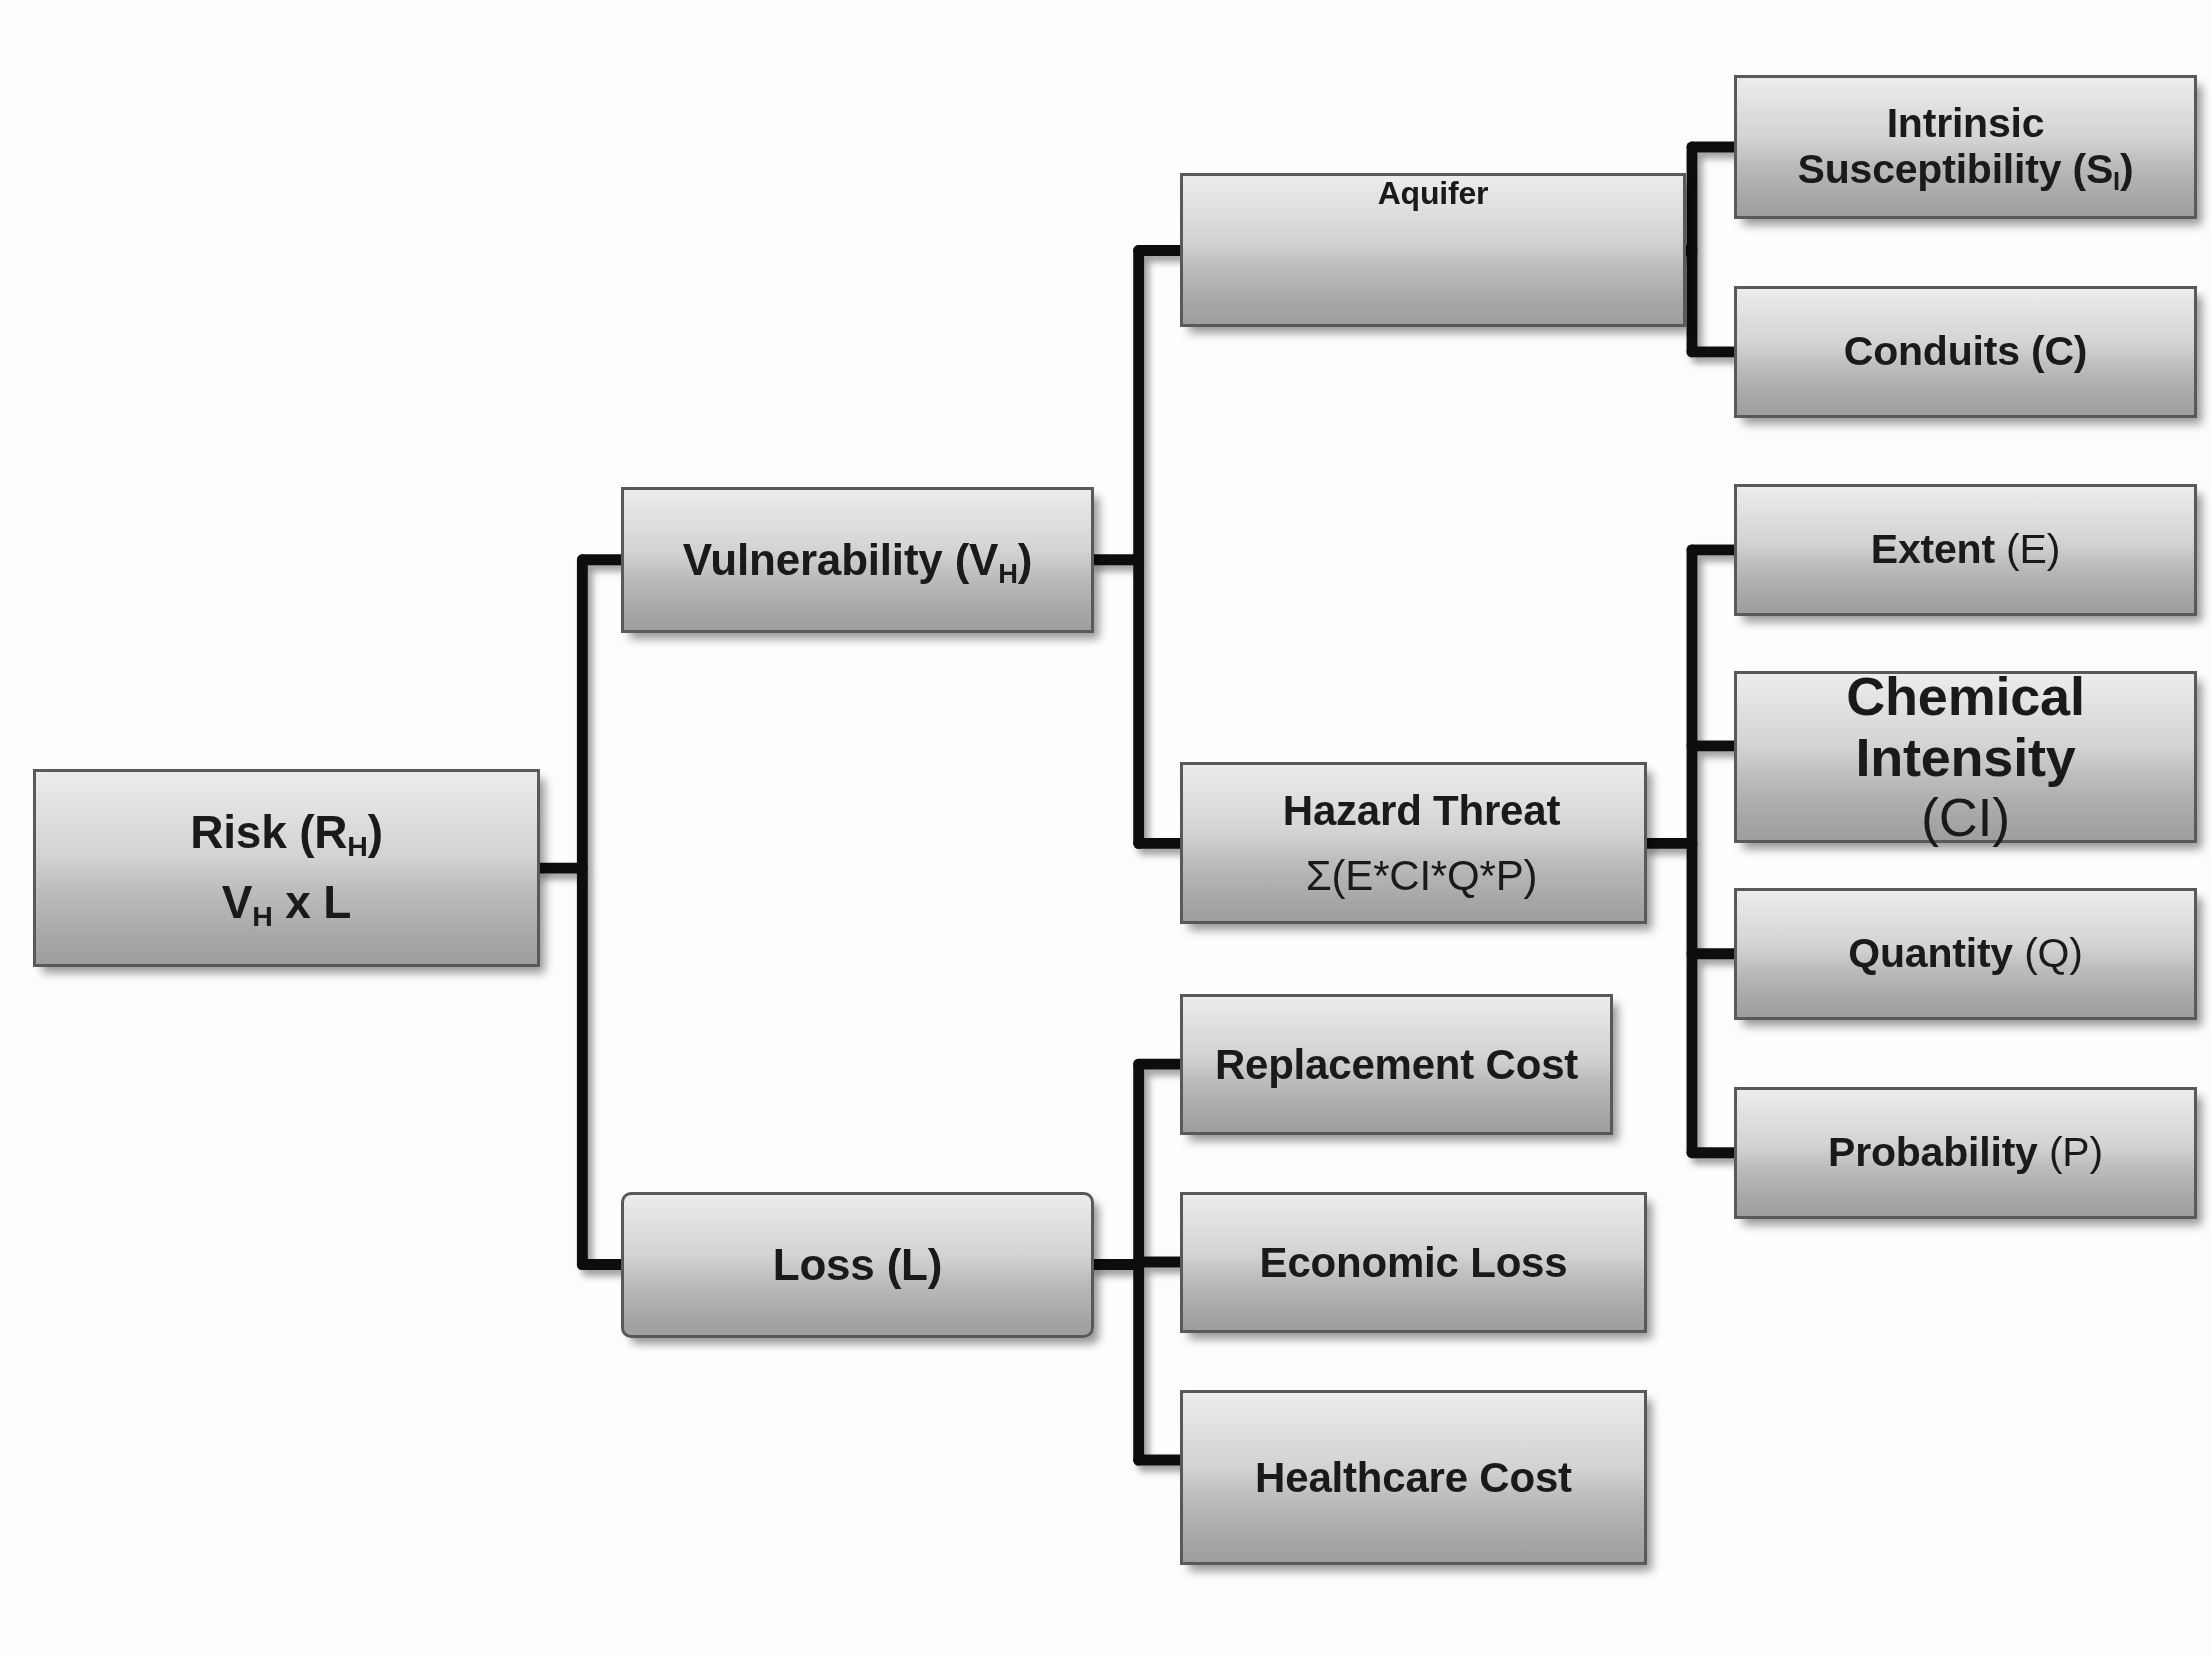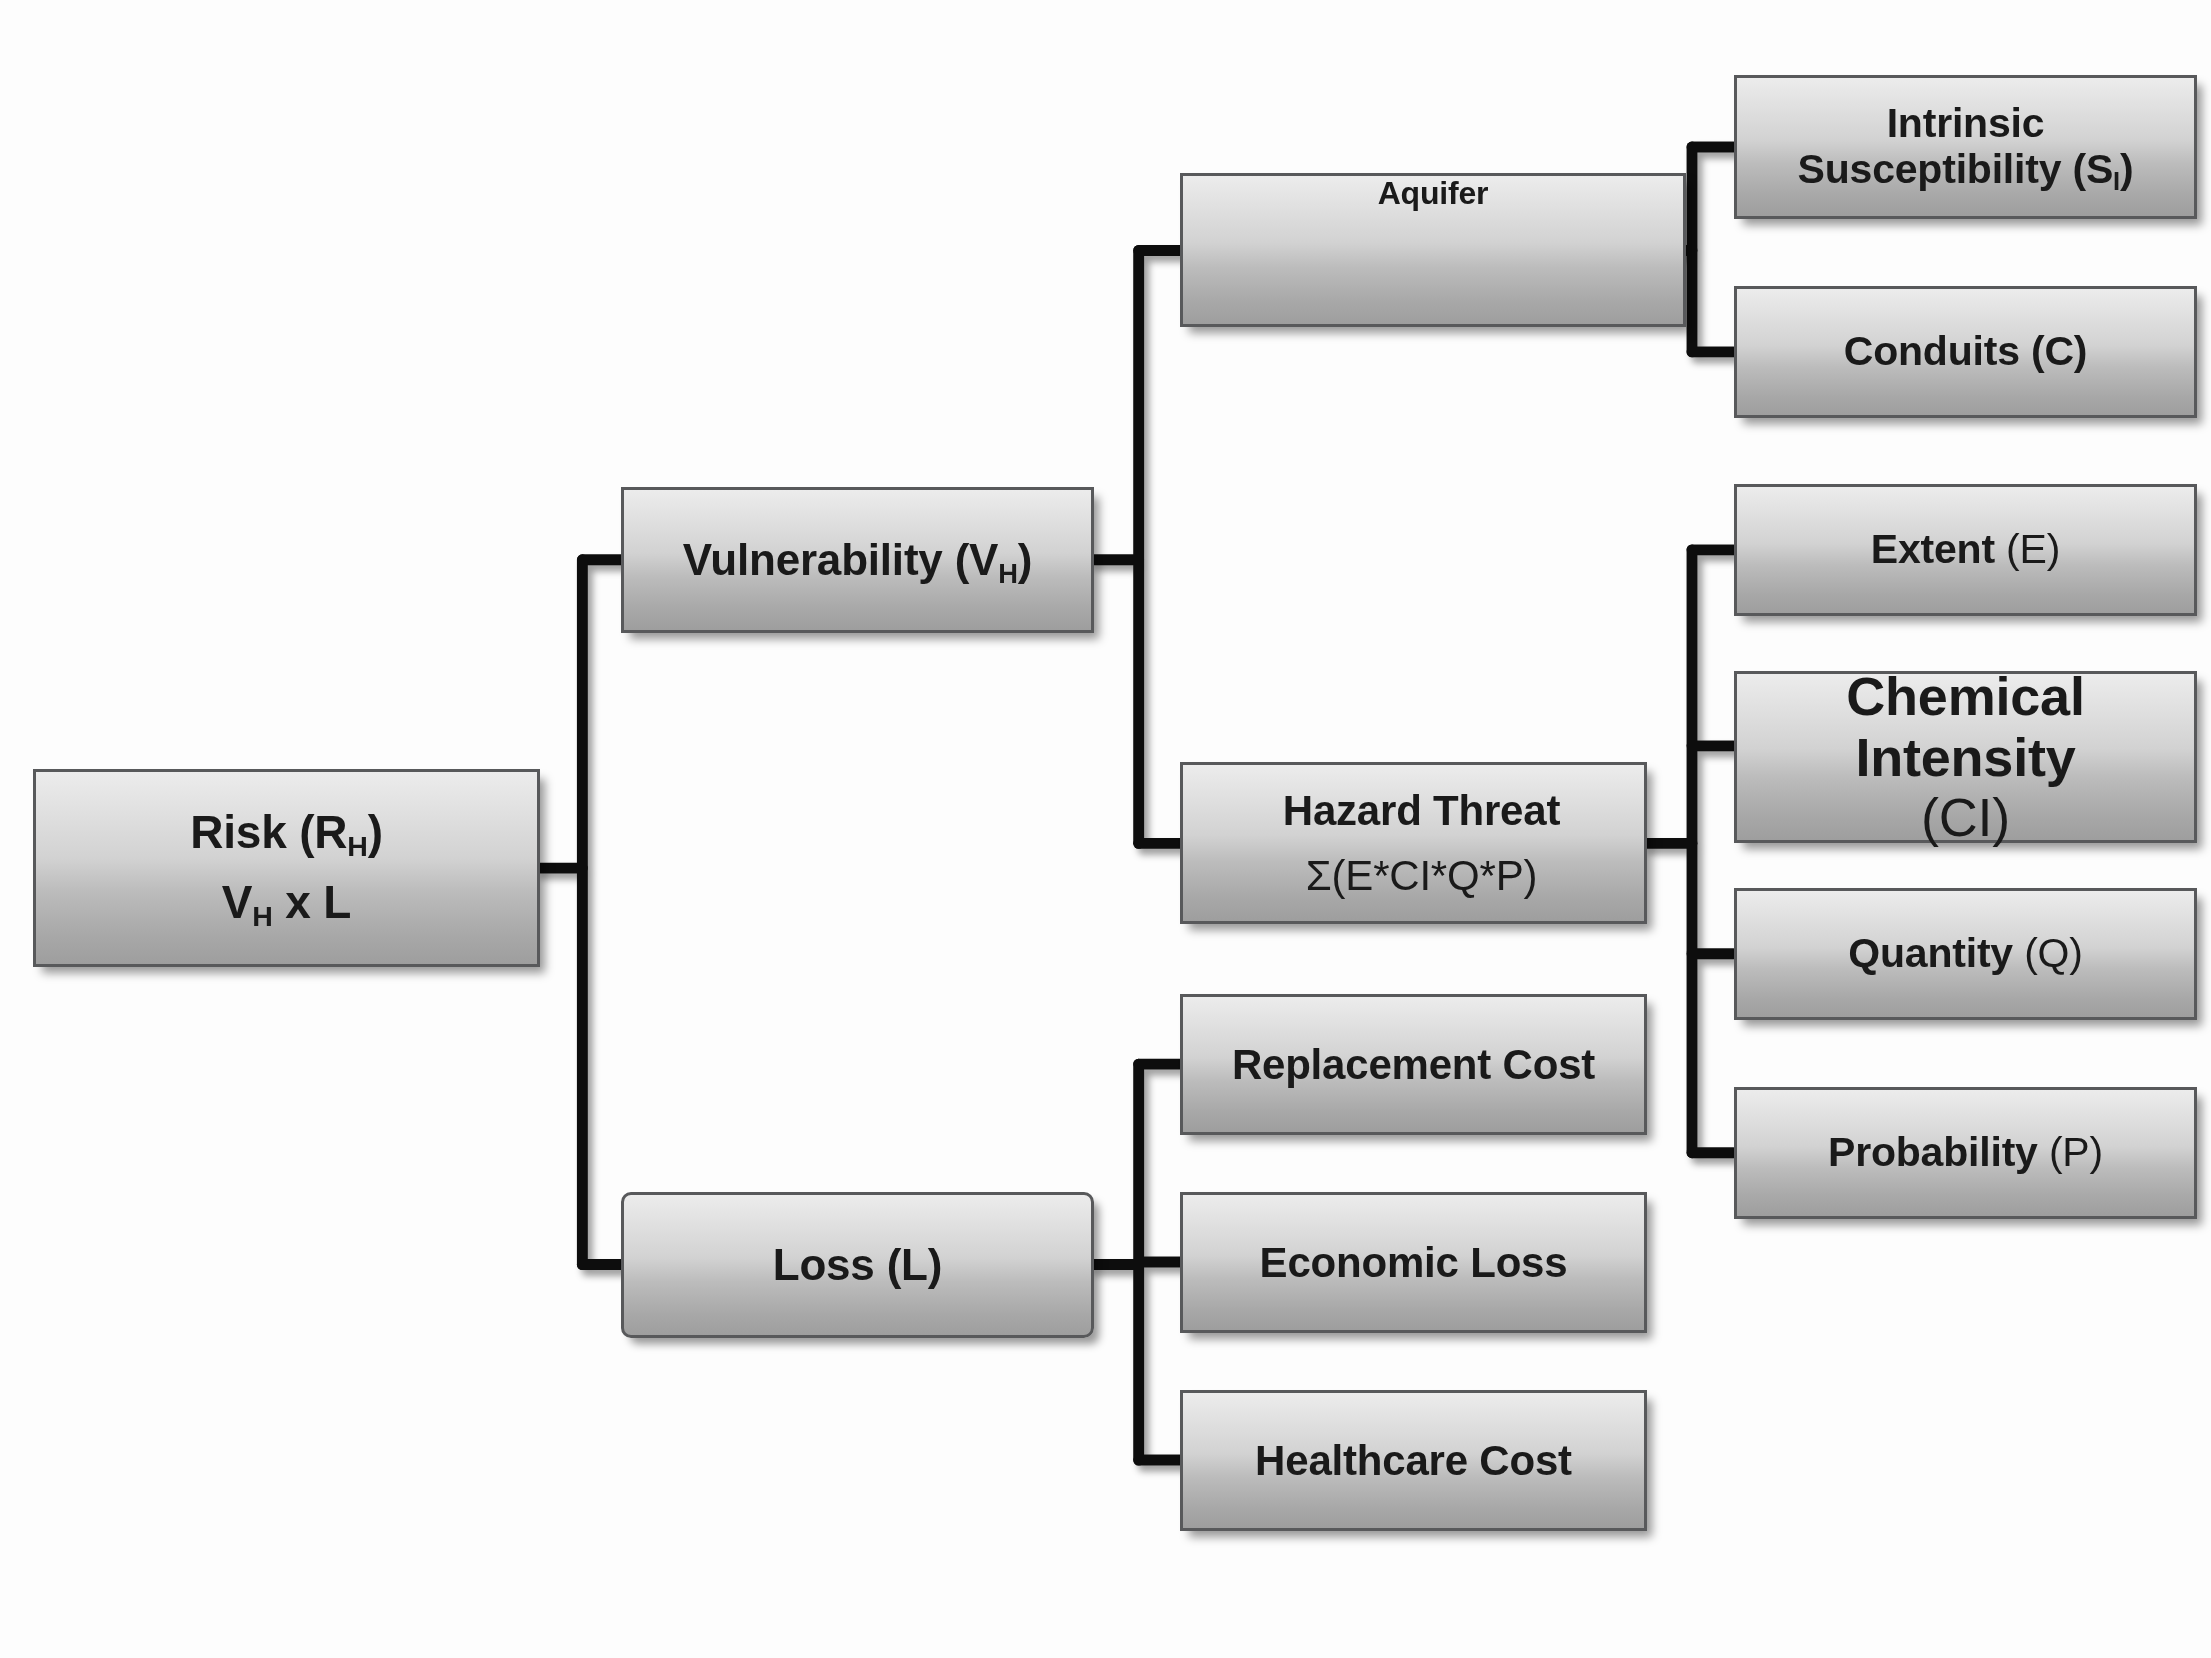--- a/index.html
+++ b/index.html
@@ -112,27 +112,27 @@
       <div class="node" style="left: 621px; top: 1192px; width: 473px; height: 146px; font-size: 44px; border-radius: 10px;">
         <div class="line1">Loss (L)</div>
       </div>
       <div class="node" style="left: 1180px; top: 173px; width: 506px; height: 154px; font-size: 32px; justify-content: space-between;">
         <div class="line1">Aquifer</div>
       </div>
       <div class="node" style="left: 1180px; top: 762px; width: 467px; height: 162px; font-size: 42px; padding-left: 16px;">
         <div class="line1">Hazard Threat</div>
         <div class="line2 normal" style="margin-top: 18px;">Σ(E*CI*Q*P)</div>
       </div>
-      <div class="node" style="left: 1180px; top: 994px; width: 467px; height: 141px; font-size: 42px;">
+      <div class="node" style="left: 1180px; top: 994px; width: 433px; height: 141px; font-size: 42px;">
         <div class="line1">Replacement Cost</div>
       </div>
       <div class="node" style="left: 1180px; top: 1192px; width: 467px; height: 141px; font-size: 42px;">
         <div class="line1">Economic Loss</div>
       </div>
-      <div class="node" style="left: 1180px; top: 1390px; width: 467px; height: 141px; font-size: 42px; justify-content: center;">
+      <div class="node" style="left: 1180px; top: 1390px; width: 467px; height: 175px; font-size: 42px; justify-content: center;">
         <div class="line1">Healthcare Cost</div>
       </div>
       <div class="node" style="left: 1734px; top: 75px; width: 463px; height: 144px; font-size: 41px;">
         <div class="line1">Intrinsic</div>
         <div class="line2 bold">Susceptibility (S<sub>I</sub>)</div>
       </div>
       <div class="node" style="left: 1734px; top: 286px; width: 463px; height: 132px; font-size: 41px;">
         <div class="line1">Conduits (C)</div>
       </div>
       <div class="node" style="left: 1734px; top: 484px; width: 463px; height: 132px; font-size: 41px;">

